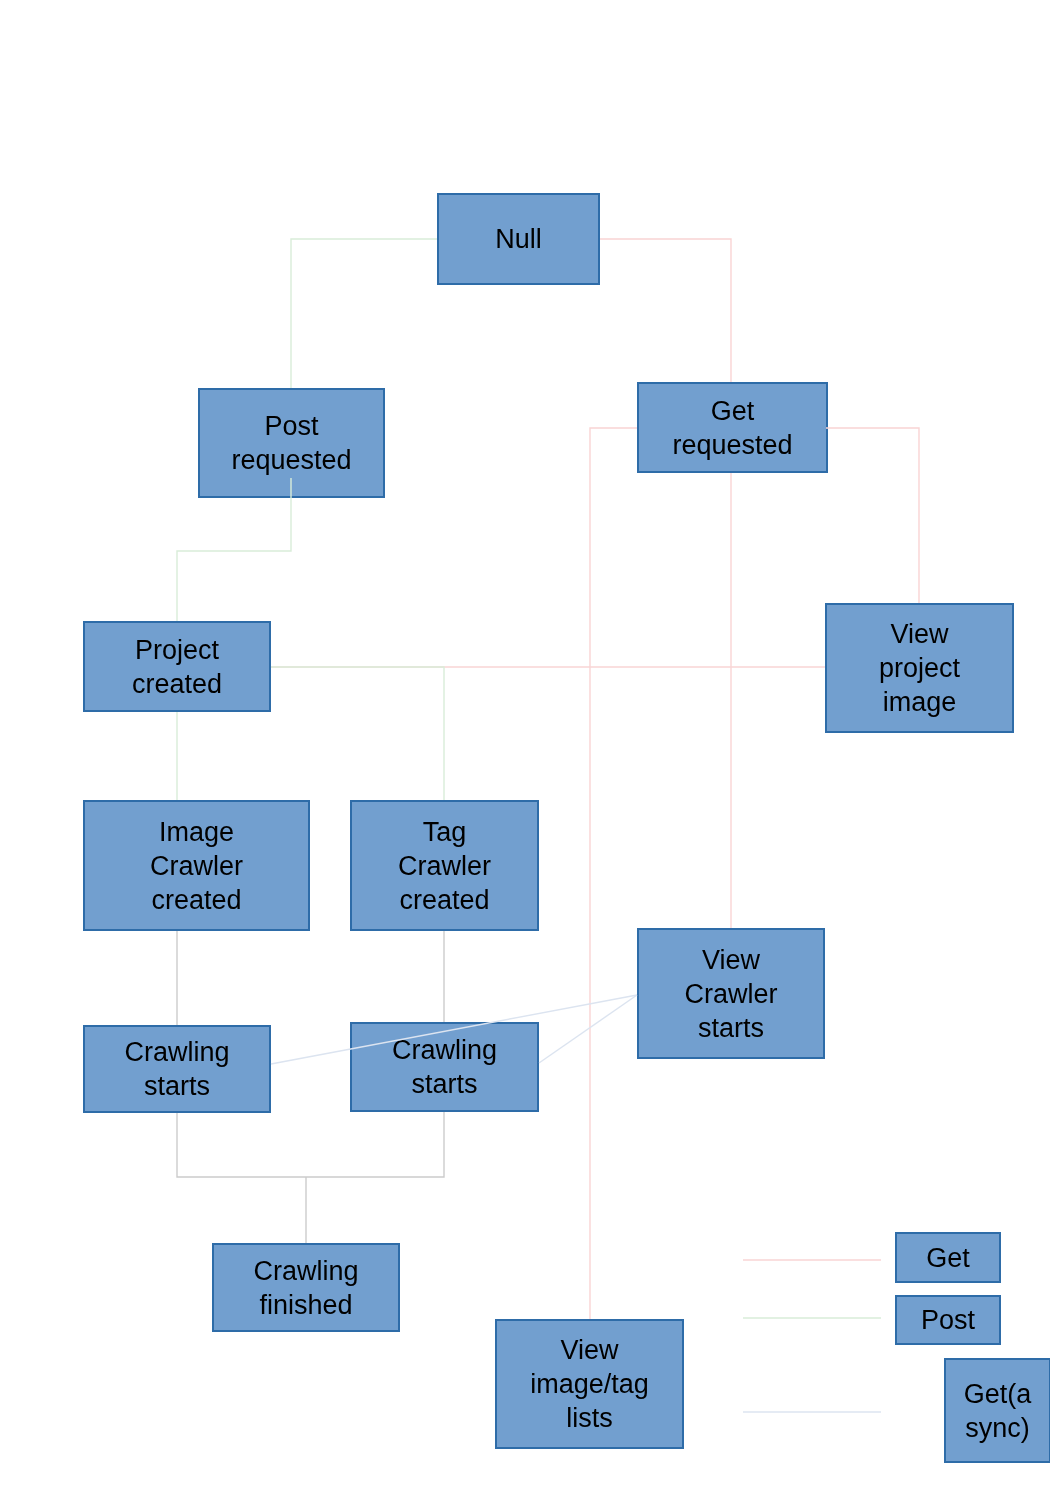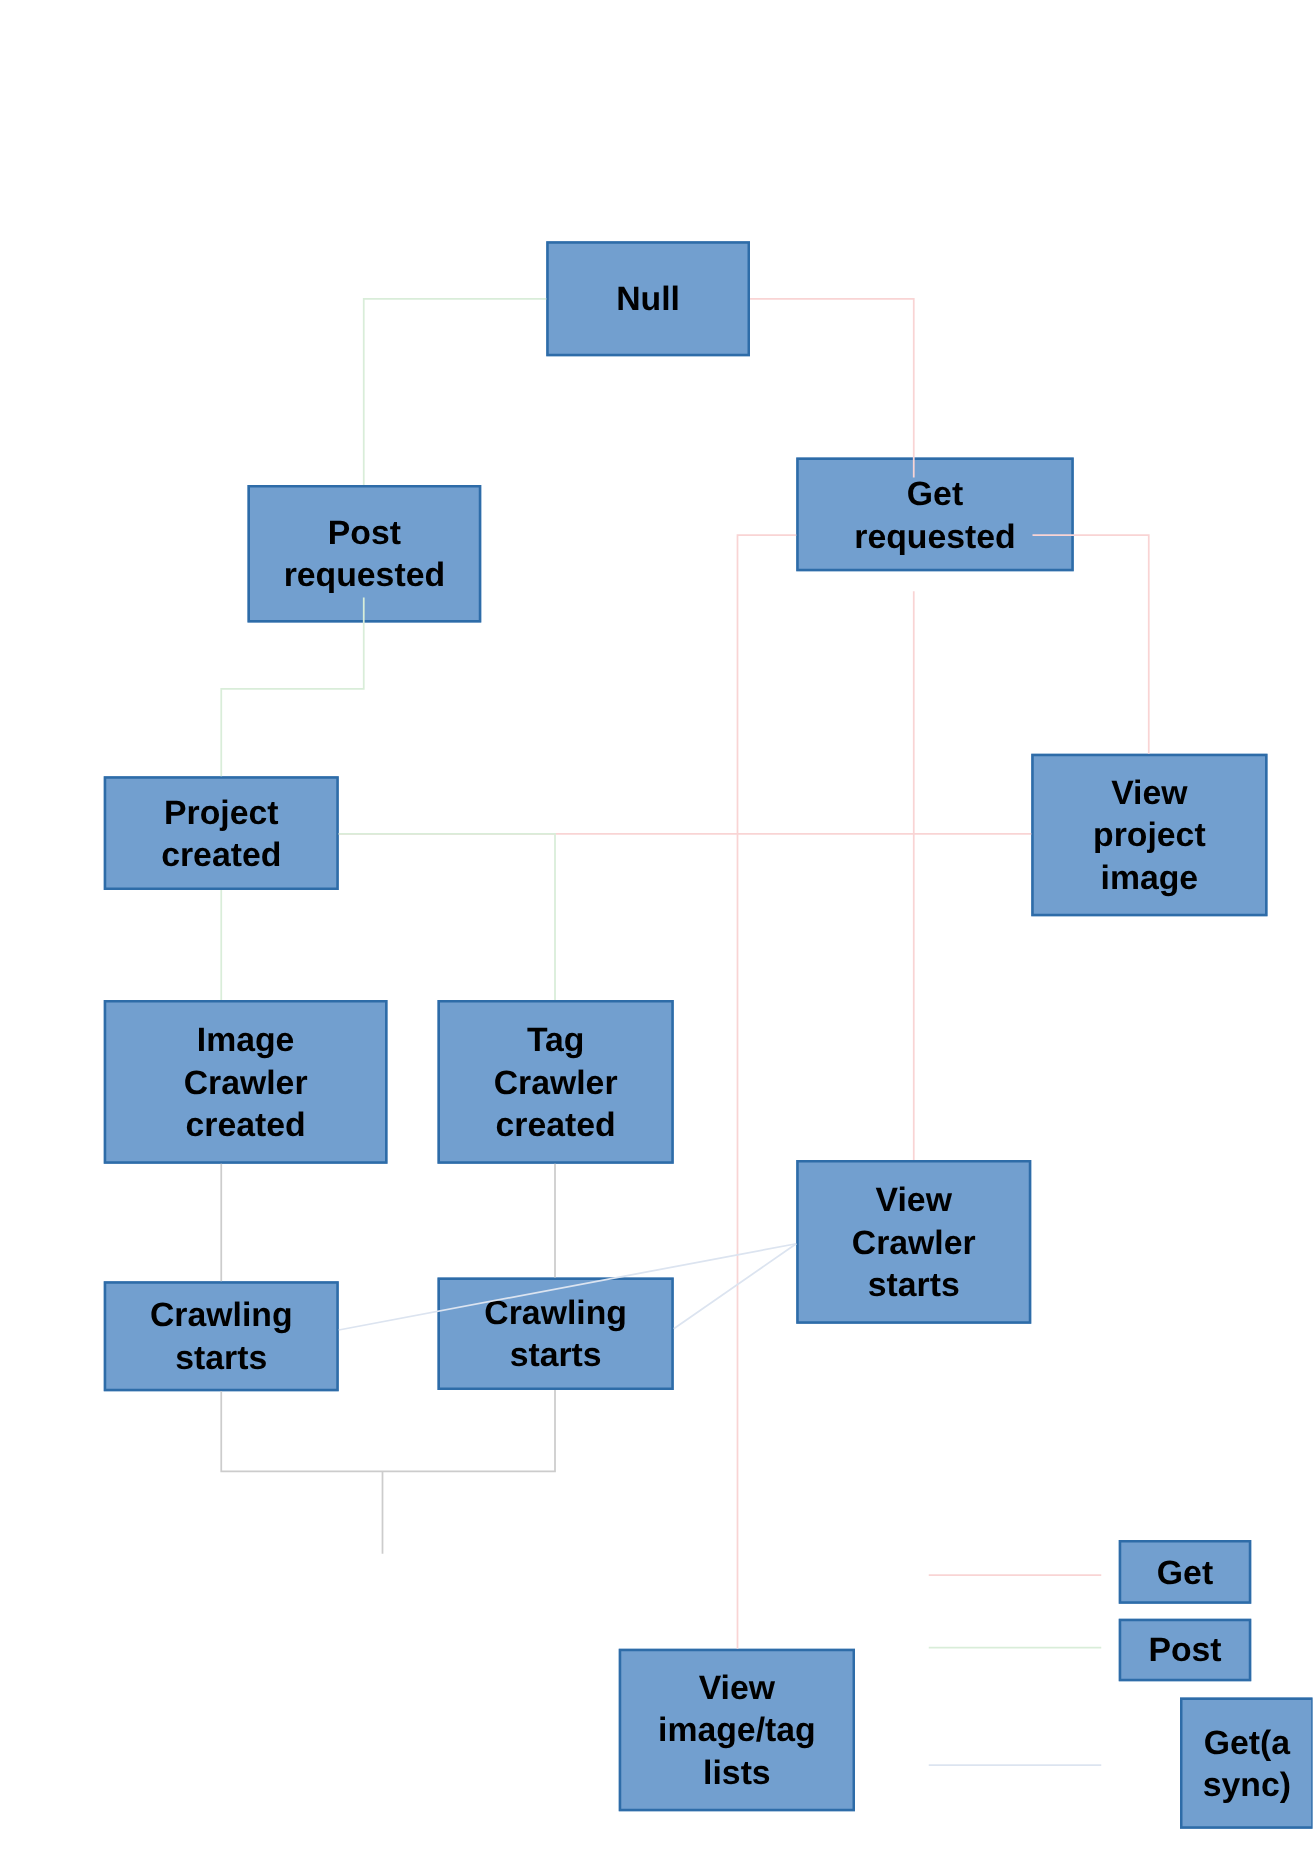--- a/index.html
+++ b/index.html
@@ -3,21 +3,21 @@
 <meta charset="utf-8">
 <style>
   html, body { margin: 0; padding: 0; }
   body {
     width: 1050px; height: 1485px;
     background: var(--c-background, #fff);
     font-family: "Liberation Sans", sans-serif;
     position: relative;
     overflow: hidden;
   }
-  #canvas { position: relative; width: 1050px; height: 1485px; font-weight: bold; }
+  #canvas { position: relative; width: 1050px; height: 1485px; }
 
   .node {
     position: absolute;
     background: var(--c-node-fill, #729fcf);
     border: 2px solid var(--c-node-border, #2e6ca8);
     box-sizing: border-box;
     display: flex; align-items: center; justify-content: center;
     text-align: center;
   }
   .node .lbl {
@@ -53,21 +53,21 @@
 <div id="canvas">
 
   <div class="node" style="left:437px;top:193px;width:163px;height:92px">
     <span class="lbl">Null</span>
   </div>
 
   <div class="node" style="left:198px;top:388px;width:187px;height:110px">
     <span class="lbl">Post requested</span>
   </div>
 
-  <div class="node" style="left:637px;top:366px;width:222px;height:91px">
+  <div class="node" style="left:637px;top:382px;width:191px;height:91px">
     <span class="lbl">Get requested</span>
   </div>
 
   <div class="node" style="left:83px;top:621px;width:188px;height:91px">
     <span class="lbl">Project created</span>
   </div>
 
   <div class="node" style="left:825px;top:603px;width:189px;height:130px">
     <span class="lbl">View project image</span>
   </div>
@@ -85,20 +85,23 @@
   </div>
 
   <div class="node" style="left:83px;top:1025px;width:188px;height:88px">
     <span class="lbl">Crawling starts</span>
   </div>
 
   <div class="node" style="left:350px;top:1022px;width:189px;height:90px">
     <span class="lbl">Crawling starts</span>
   </div>
 
+  <div class="node" style="left:212px;top:1243px;width:188px;height:89px">
+    <span class="lbl">Crawling finished</span>
+  </div>
 
   <div class="node" style="left:495px;top:1319px;width:189px;height:130px">
     <span class="lbl">View image/tag lists</span>
   </div>
 
   <div class="node legend-box" style="left:895px;top:1232px;width:106px;height:51px">
     <span class="lbl">Get</span>
   </div>
 
   <div class="node legend-box" style="left:895px;top:1295px;width:106px;height:50px">

